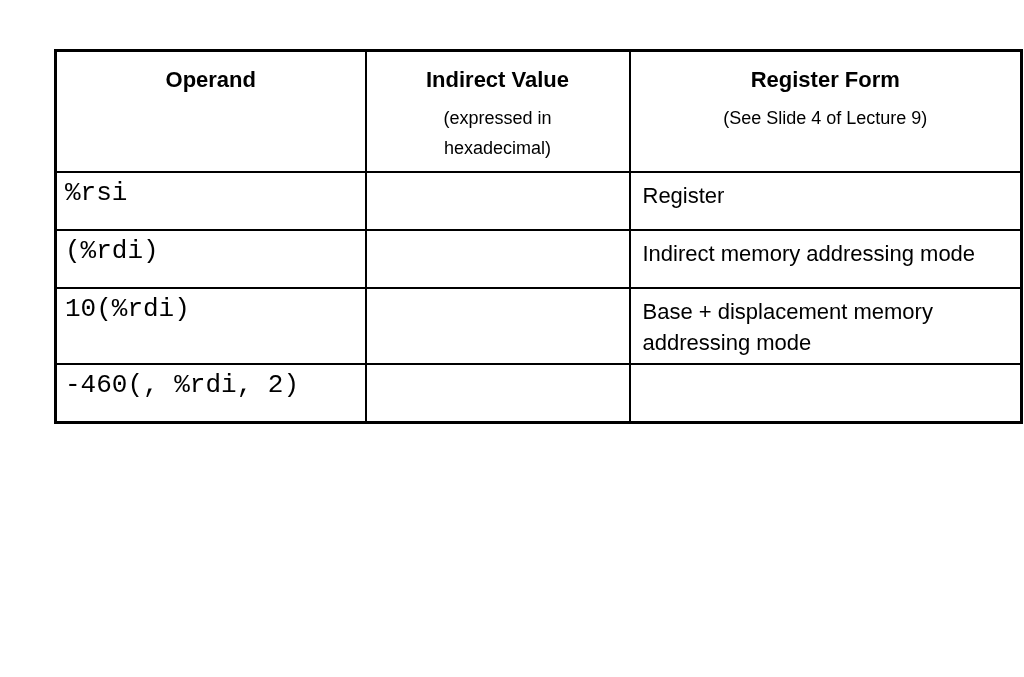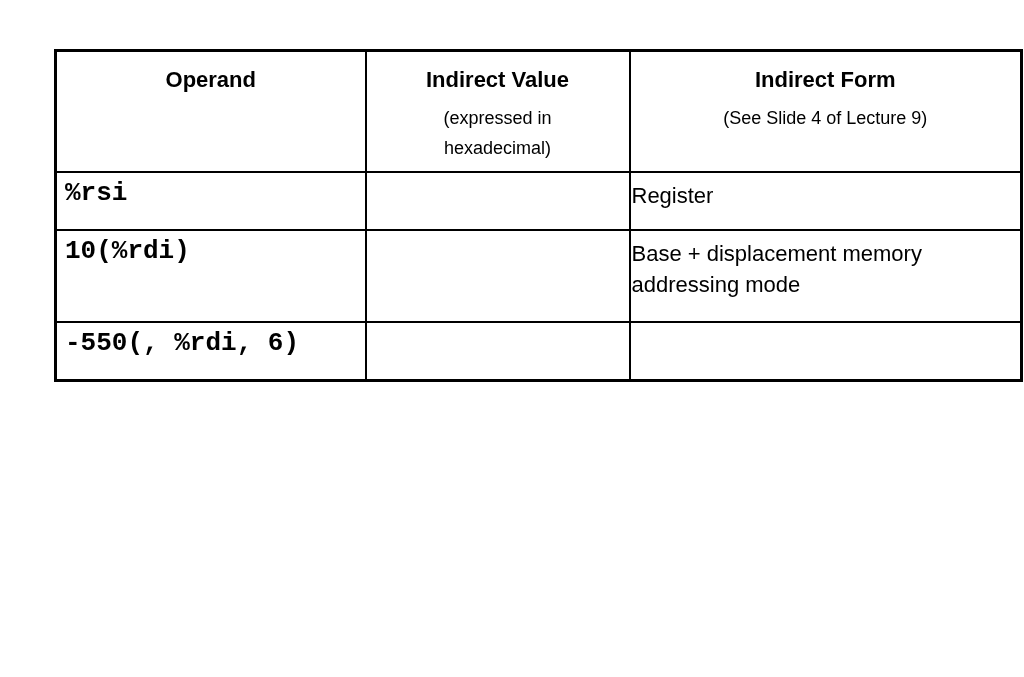--- a/index.html
+++ b/index.html
@@ -24,46 +24,46 @@
     border: 3px solid #000000;
     background: #ffffff;
   }
   .operand-table th, .operand-table td {
     border: 2px solid #000000;
     vertical-align: top;
     overflow: hidden;
   }
   tr.h-header  { height: 96px; }
   tr.h-std     { height: 58px; }
-  tr.h-tall    { height: 92px; }
+  tr.h-tall    { height: 76px; }
   .operand-table th {
     font-weight: bold;
     font-size: 22px;
     line-height: 30px;
     text-align: center;
     padding-top: 5px;
   }
   .col-sub {
     font-weight: normal;
     font-size: 18px;
     line-height: 30px;
     white-space: pre-line;
   }
   td.c-op, td.c-val {
     font-family: "Liberation Mono", monospace;
-    font-weight: bold;
+    font-weight: normal;
     font-size: 26px;
     line-height: 30px;
     padding: 5px 6px 0 8px;
     white-space: pre;
   }
   td.c-form {
     font-size: 22px;
     line-height: 31px;
-    padding: 7px 8px 0 1px;
+    padding: 7px 8px 0 12px;
     white-space: pre-line;
   }
 </style>
 </head>
 <body>
 
 <div class="page">
   <table class="operand-table">
     <colgroup>
       <col style="width:310px">
@@ -75,37 +75,42 @@
         <th>
           <div>Operand</div>
           <div class="col-sub"></div>
         </th>
         <th>
           <div>Indirect Value</div>
           <div class="col-sub">(expressed in
 hexadecimal)</div>
         </th>
         <th>
-          <div>Indirect Form</div>
+          <div>Register Form</div>
           <div class="col-sub">(See Slide 4 of Lecture 9)</div>
         </th>
       </tr>
     </thead>
     <tbody>
       <tr class="h-std">
         <td class="c-op">%rsi</td>
         <td class="c-val"></td>
         <td class="c-form">Register</td>
       </tr>
+      <tr class="h-std">
+        <td class="c-op">(%rdi)</td>
+        <td class="c-val"></td>
+        <td class="c-form">Indirect memory addressing mode</td>
+      </tr>
       <tr class="h-tall">
         <td class="c-op">10(%rdi)</td>
         <td class="c-val"></td>
         <td class="c-form">Base + displacement memory
 addressing mode</td>
       </tr>
       <tr class="h-std">
-        <td class="c-op">-550(, %rdi, 6)</td>
+        <td class="c-op">-460(, %rdi, 2)</td>
         <td class="c-val"></td>
         <td class="c-form"></td>
       </tr>
     </tbody>
   </table>
 </div>
 
 </body></html>

